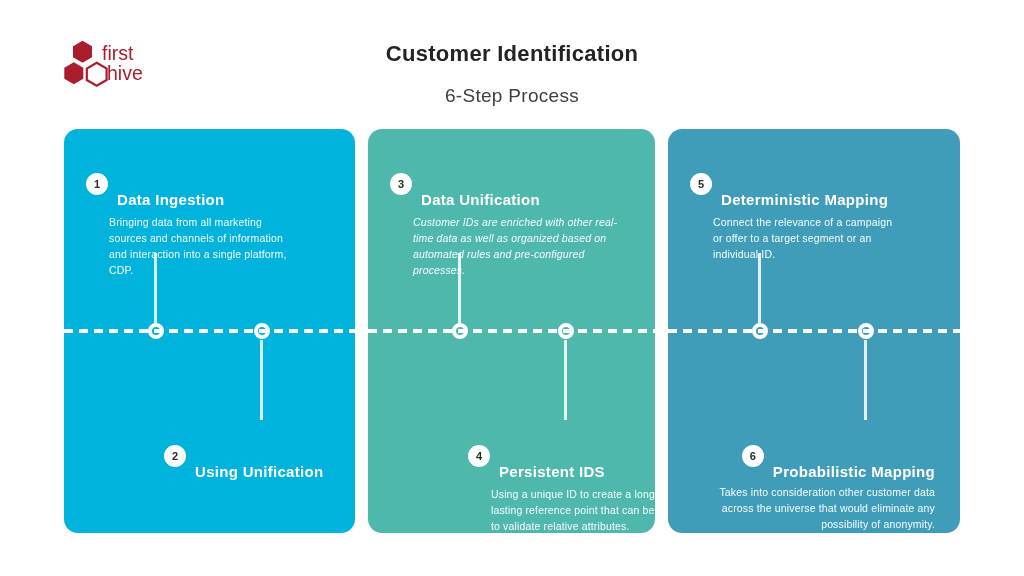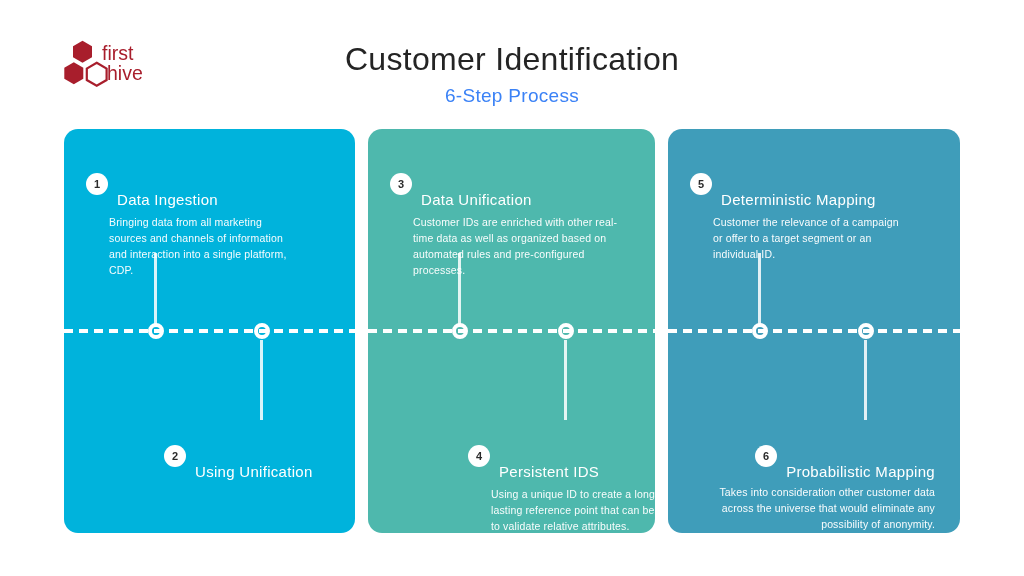--- a/index.html
+++ b/index.html
@@ -7,25 +7,25 @@
   .stage {
     position:relative; width:1024px; height:576px; background:#ffffff;
     font-family:"Liberation Sans", sans-serif; overflow:hidden;
   }
 
   
   .logo { position:absolute; left:60px; top:36px; }
   .logo text { font-family:"Liberation Sans", sans-serif; font-size:19.5px; font-weight:400; }
   .page-title {
     position:absolute; left:0; right:0; top:41px; text-align:center;
-    font-size:32px; font-weight:400; letter-spacing:.3px; color:#242424;
+    font-size:22px; font-weight:700; letter-spacing:.3px; color:#242424;
   }
   .page-subtitle {
     position:absolute; left:0; right:0; top:85px; text-align:center;
-    font-size:19px; font-weight:500; letter-spacing:.3px; color:#3b82f6;
+    font-size:19px; font-weight:500; letter-spacing:.3px; color:#404040;
   }
 
   
   .panel { position:absolute; top:129px; height:404px; border-radius:14px; }
   .p1 { left:64px;  width:291px; }
   .p2 { left:368px; width:287px; }
   .p3 { left:668px; width:292px; }
 
   .dotline {
     position:absolute; left:0; right:0; top:200px; height:4px;
@@ -46,27 +46,27 @@
   .step.top { left:22px; top:30px; }
   .step.bottom { left:100px; top:302px; }
   .step.bottom-right { right:25px; top:302px; text-align:right; }
   .head { display:flex; align-items:center; gap:9px; }
   .bottom-right .head { justify-content:flex-end; }
   .badge {
     width:22px; height:22px; border-radius:50%; background:#ffffff; flex:0 0 22px;
     display:flex; align-items:center; justify-content:center;
     font-size:11px; font-weight:700; color:#2b2b2b;
   }
-  .step h3 { font-size:15px; font-weight:400; letter-spacing:.3px;margin-top:32px; }
+  .step h3 { font-size:15px; font-weight:700; letter-spacing:.3px;margin-top:32px; }
   .step p {
     margin:7px 0 0 23px; font-size:10.5px; font-weight:400;
     line-height:1.52; letter-spacing:.15px; color:rgba(255,255,255,.97);
   }
   .bottom-right p { margin:5px 0 0 0; }
-  .w1 { width:190px; } .w2 { width:182px; } .w3 { width:208px; }
+  .w1 { width:190px; } .w2 { width:182px; } .w3 { width:208px;font-style:italic; }
   .w4 { width:192px; } .w5 { width:190px; } .w6 { width:240px; }
 </style>
 </head>
 <body>
 
 <div class="stage">
 
   <svg class="logo" width="160" height="58" viewBox="0 0 160 58">
     <g>
       <polygon points="22.5,4.7 32,10.2 32,21.2 22.5,26.7 13,21.2 13,10.2" fill="#a81e2c"></polygon>
@@ -132,21 +132,21 @@
     <span class="vline up"></span>
     <span class="vline down"></span>
     <span class="node n1"></span>
     <span class="node n2"></span>
 
     <div class="step top">
       <div class="head">
         <span class="badge">5</span>
         <h3>Deterministic Mapping</h3>
       </div>
-      <p class="w5">Customer the relevance of a campaign or offer to a target segment or an individual ID.</p>
+      <p class="w5">Connect the relevance of a campaign or offer to a target segment or an individual ID.</p>
     </div>
 
     <div class="step bottom-right">
       <div class="head">
         <span class="badge">6</span>
         <h3>Probabilistic Mapping</h3>
       </div>
       <p class="w6">Takes into consideration other customer data across the universe that would eliminate any possibility of anonymity.</p>
     </div>
   </section>

